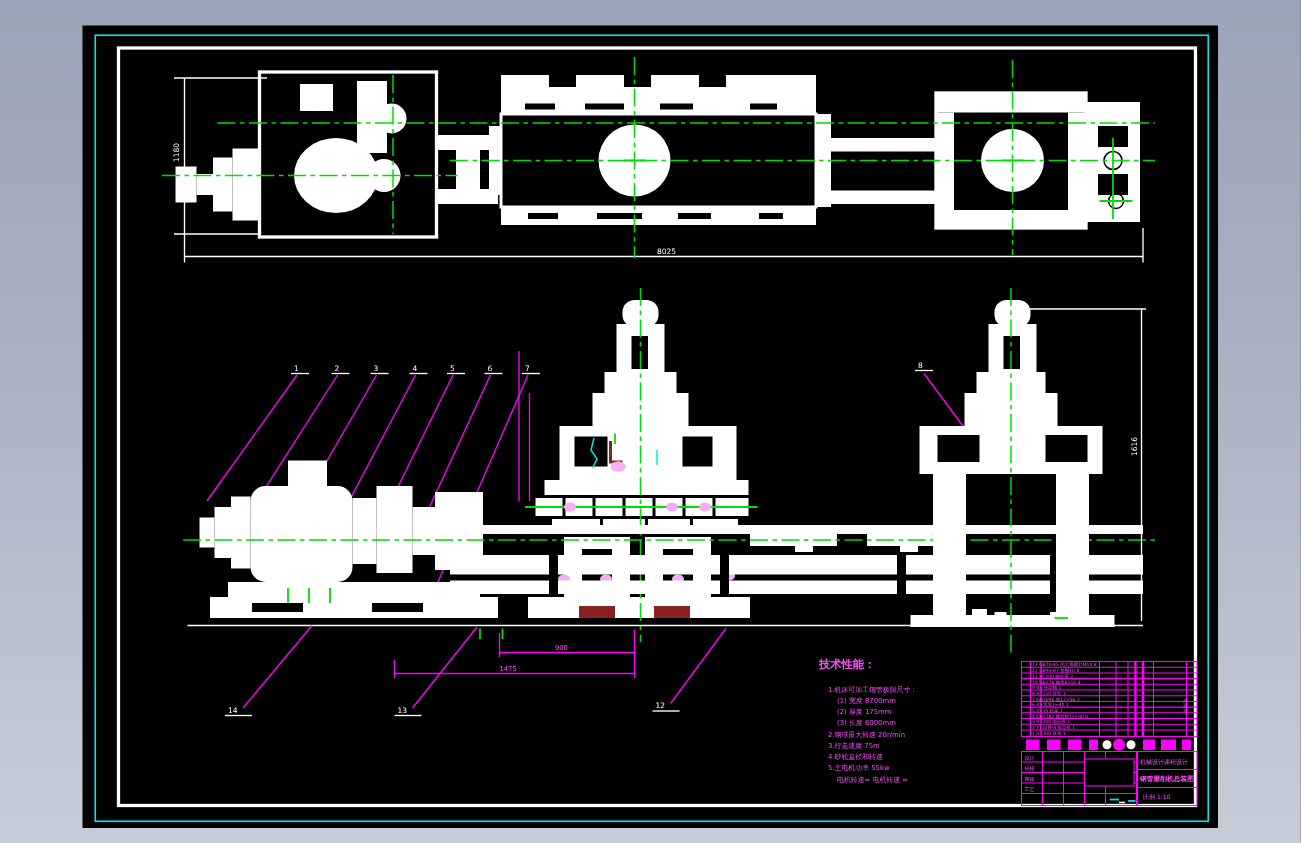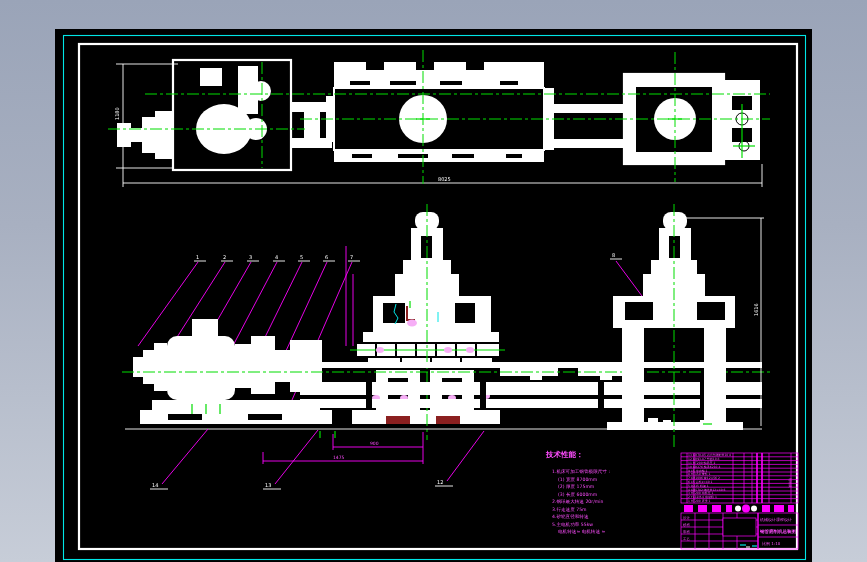--- a/index.html
+++ b/index.html
@@ -1,21 +1,21 @@
 <!DOCTYPE html>
 <html><head>
 <meta charset="utf-8">
 <style>
   html,body{margin:0;padding:0;}
   body{
     width:867px;height:562px;overflow:hidden;
     background:linear-gradient(180deg,#9aa4b8 0%,#a8b0c1 40%,#c7cdd8 100%);
     font-family:"DejaVu Sans", sans-serif;
   }
-  .viewport{position:absolute;left:0;top:16px;width:867px;height:478px;}
+  .viewport{position:absolute;left:0;top:4px;width:867px;height:478px;}
   svg text{font-family:"DejaVu Sans", sans-serif;}
   .w{fill:#ffffff;}
   .k{fill:#000000;}
   .wl{stroke:#ffffff;stroke-width:0.9;fill:none;}
   .wl2{stroke:#ffffff;stroke-width:2.2;fill:none;}
   .gl{stroke:#00dd00;stroke-width:1;fill:none;stroke-dasharray:12 3 3 3;}
   .gs{stroke:#00dd00;stroke-width:1.2;fill:none;}
   .ml{stroke:#ff00ff;stroke-width:0.9;fill:none;}
   .cy{stroke:#00e6e6;stroke-width:1.1;fill:none;}
   .wtext{fill:#ffffff;}

